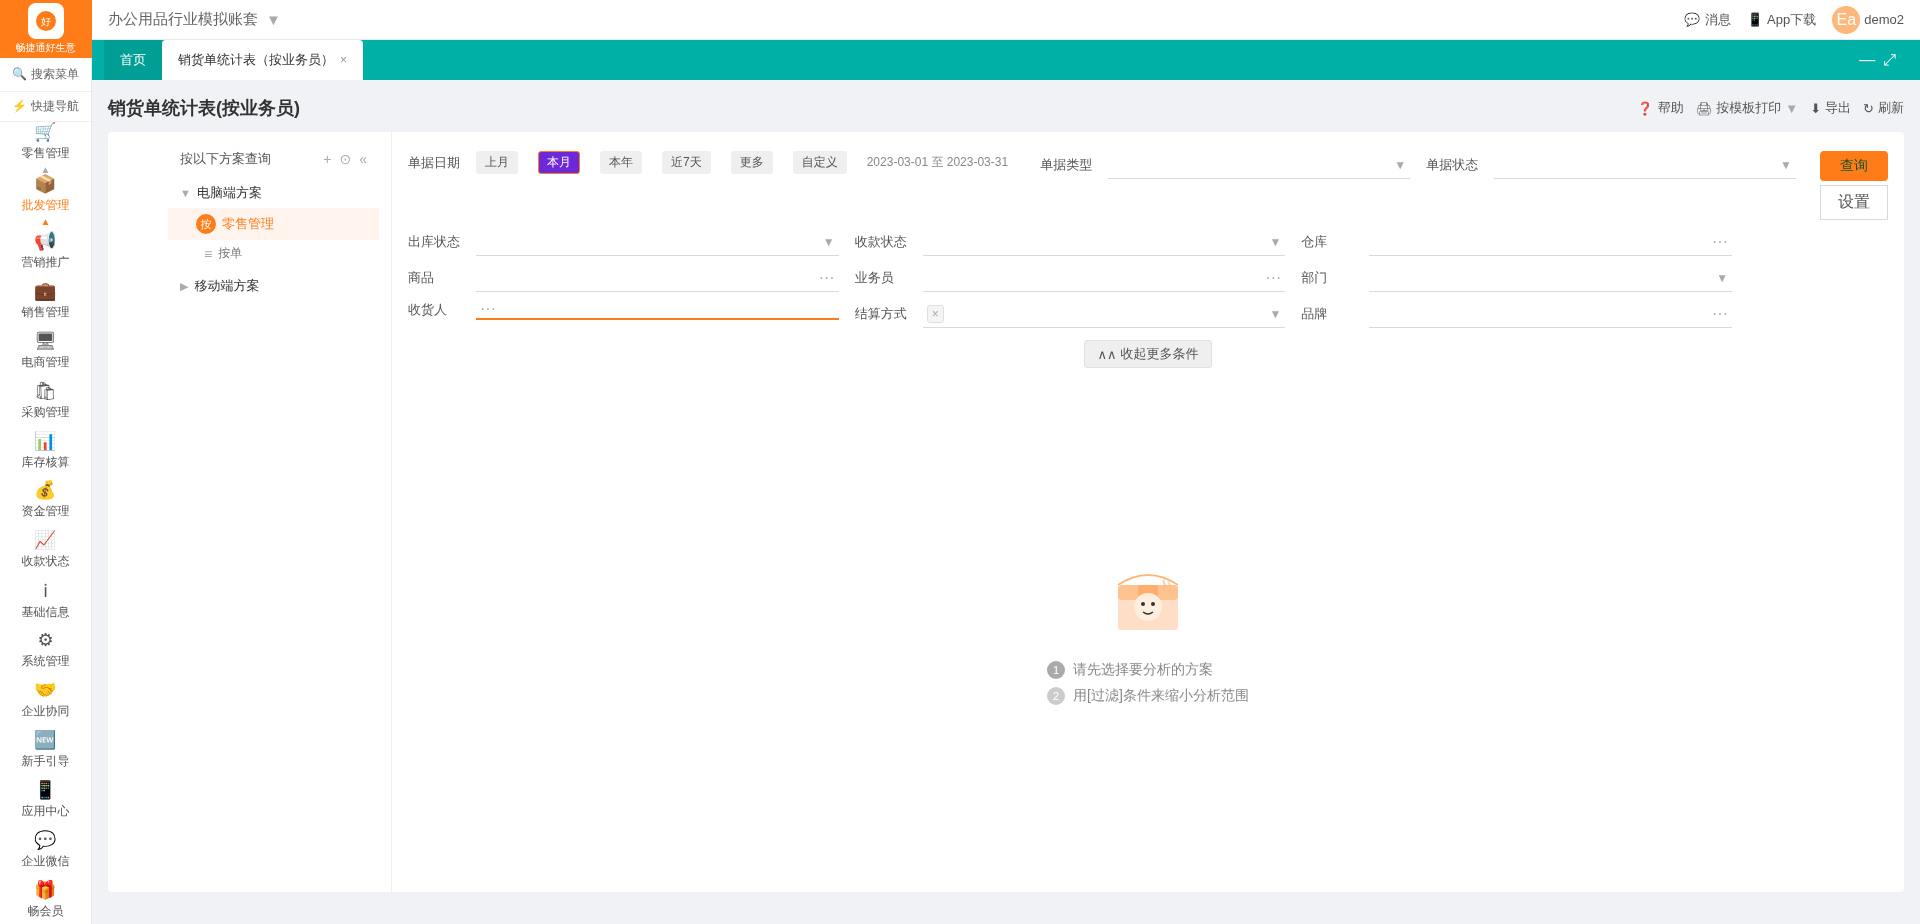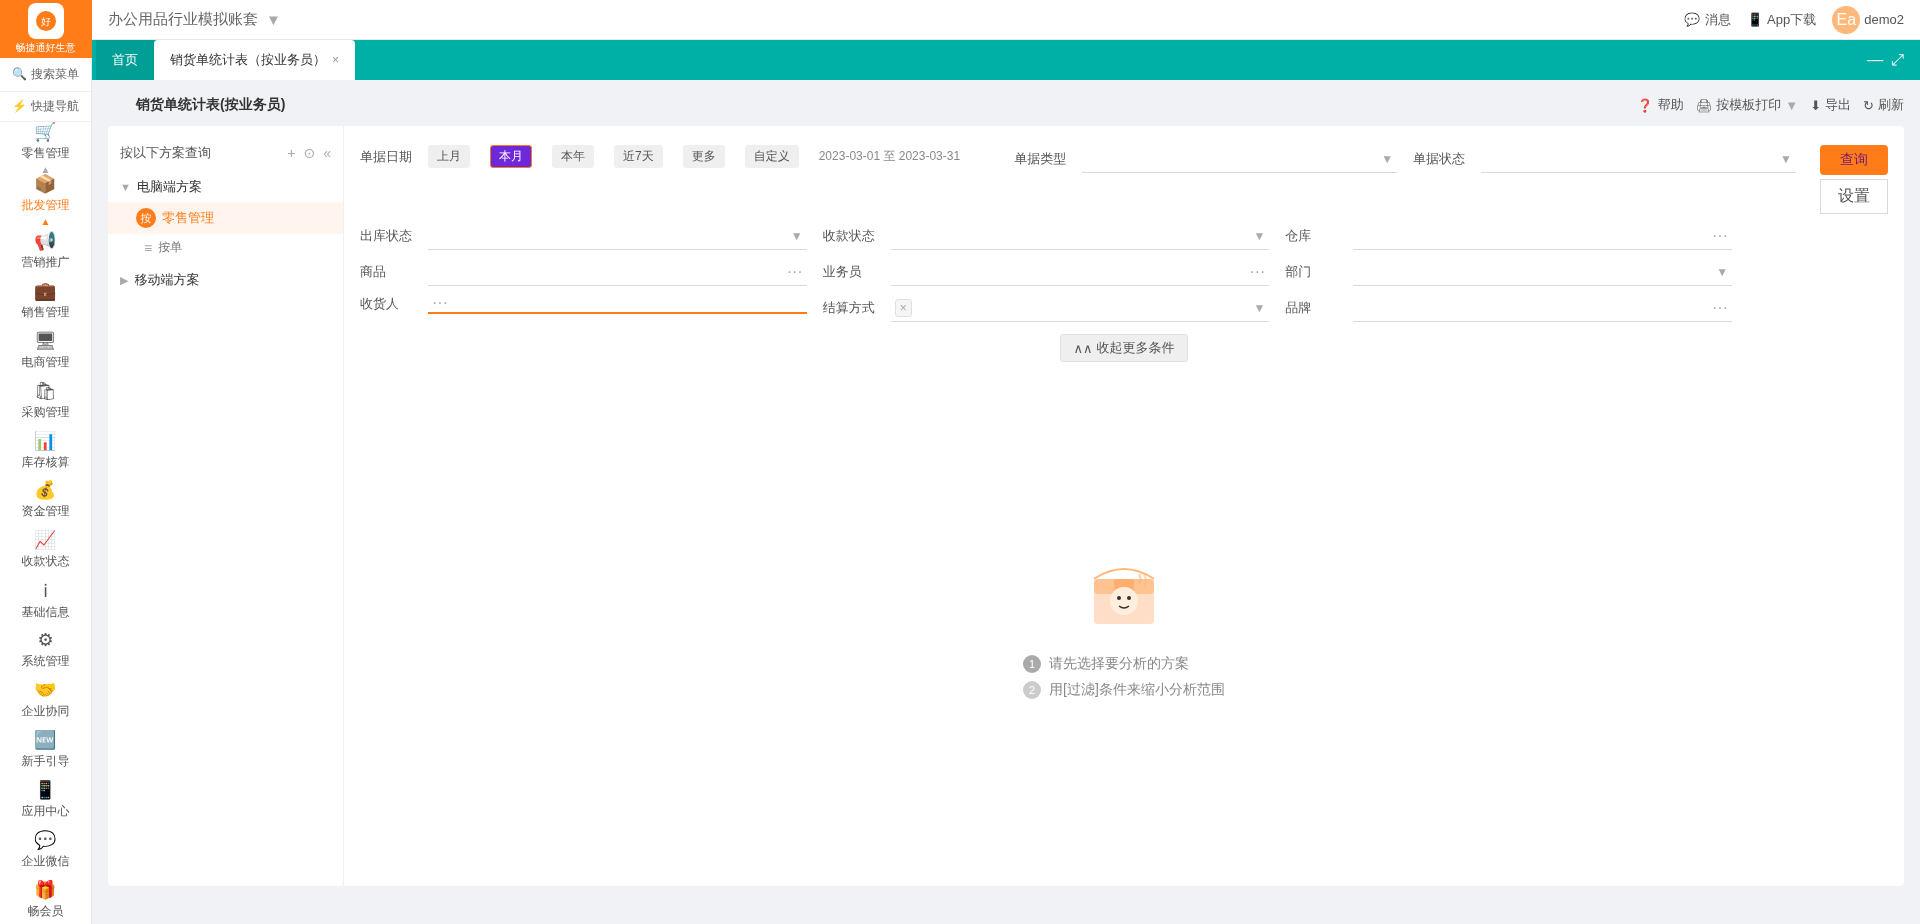--- a/index.html
+++ b/index.html
@@ -50,21 +50,21 @@
       z-index: 99; justify-content: space-between;
     }
     .topbar-left { display: flex; align-items: center; gap: 8px; font-size: 15px; color: #666; }
     .topbar-right { display: flex; align-items: center; gap: 16px; font-size: 13px; color: #555; }
     .topbar-right-item { display: flex; align-items: center; gap: 4px; cursor: pointer; }
     .avatar { width: 28px; height: 28px; border-radius: 50%; background: #ffb87a; display: flex; align-items: center; justify-content: center; font-size: 16px; color: #fff; }
 
     
     .tabbar {
       position: fixed; left: 92px; top: 40px; right: 0; height: 40px;
-      background: #00b0a6; display: flex; align-items: center; padding: 0 4px;
+      background: #00b0a6; display: flex; align-items: center; padding: 0 12px;
       z-index: 98;
     }
     .tab {
       height: 40px; padding: 0 16px; display: flex; align-items: center;
       font-size: 13px; color: #fff; cursor: pointer; gap: 6px;
       background: transparent;
     }
     .tab.active { background: #fff; color: #333; border-radius: 4px 4px 0 0; }
     .tab-home { background: #009e94; }
     .tab-close { font-size: 12px; cursor: pointer; color: #999; }
@@ -73,33 +73,34 @@
 
     
     .main {
       margin-left: 92px; margin-top: 80px; padding: 16px;
       background: #f0f2f5; min-height: calc(924px - 80px);
     }
     .page-header {
       display: flex; align-items: center; justify-content: space-between;
       margin-bottom: 12px;
     }
-    .page-title { font-size: 14px; font-weight: 600; color: #333; margin-left: 28px; }
+    .page-title { font-size: 18px; font-weight: 600; color: #333; }
     .page-actions { display: flex; align-items: center; gap: 12px; font-size: 13px; }
     .page-action-btn { display: flex; align-items: center; gap: 4px; color: #555; cursor: pointer; }
 
     
     .content-area {
       background: #fff; border-radius: 4px; display: flex; min-height: 760px;
     }
 
     
     .left-panel {
-      width: 236px; border-right: 1px solid #f0f0f0; padding: 12px 0;
+      width: 236px; border-right: 1px solid #f0f0f0; padding: 12px 12px;
       flex-shrink: 0;
+      margin-left: 48px;
     }
     .panel-header {
       display: flex; align-items: center; justify-content: space-between;
       padding: 6px 12px; font-size: 13px; color: #555; margin-bottom: 4px;
     }
     .panel-header-title { font-weight: 500; }
     .panel-icons { display: flex; gap: 8px; }
     .panel-icon { cursor: pointer; color: #aaa; font-size: 14px; }
     .scheme-group { padding: 0; }
     .scheme-group-header {
@@ -159,21 +160,21 @@
     }
     .filter-tag-close { cursor: pointer; color: #aaa; font-size: 12px; }
 
     
     .collapse-row { display: flex; justify-content: center; margin: 4px 0 8px 0; }
     .collapse-btn {
       display: flex; align-items: center; gap: 4px; font-size: 13px; color: #555;
       cursor: pointer; padding: 4px 12px; border: 1px solid #e0e0e0; border-radius: 3px;
     }
     .btn-query {
-      background: #ff7c19; color: #701a75; border: none; border-radius: 4px;
+      background: #ff7c19; color: #14532d; border: none; border-radius: 4px;
       padding: 6px 20px; font-size: 14px; cursor: pointer;
     }
     .btn-setting {
       background: #fff; color: #555; border: 1px solid #d9d9d9; border-radius: 0;
       padding: 6px 16px; font-size: 16px; cursor: pointer;
     }
 
     
     .empty-state {
       flex: 1; display: flex; flex-direction: column; align-items: center; justify-content: center;

